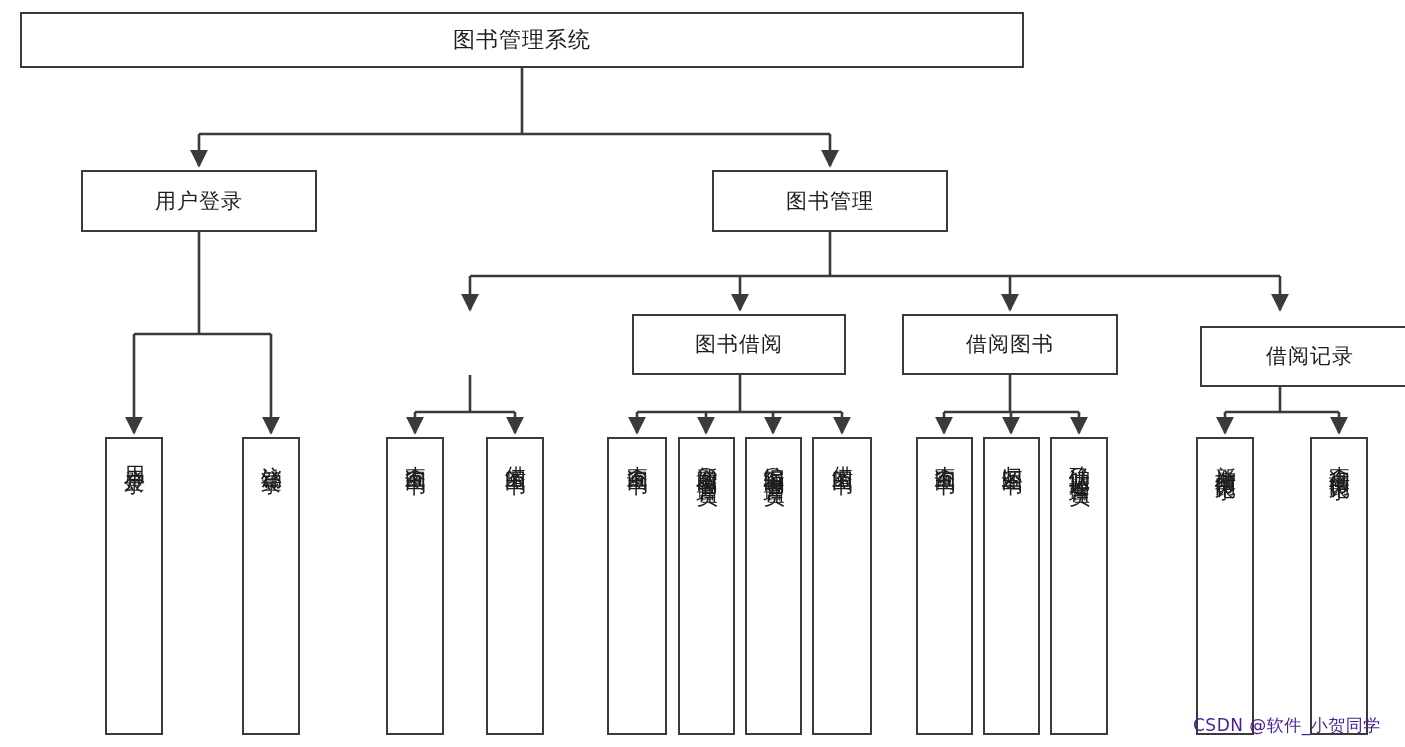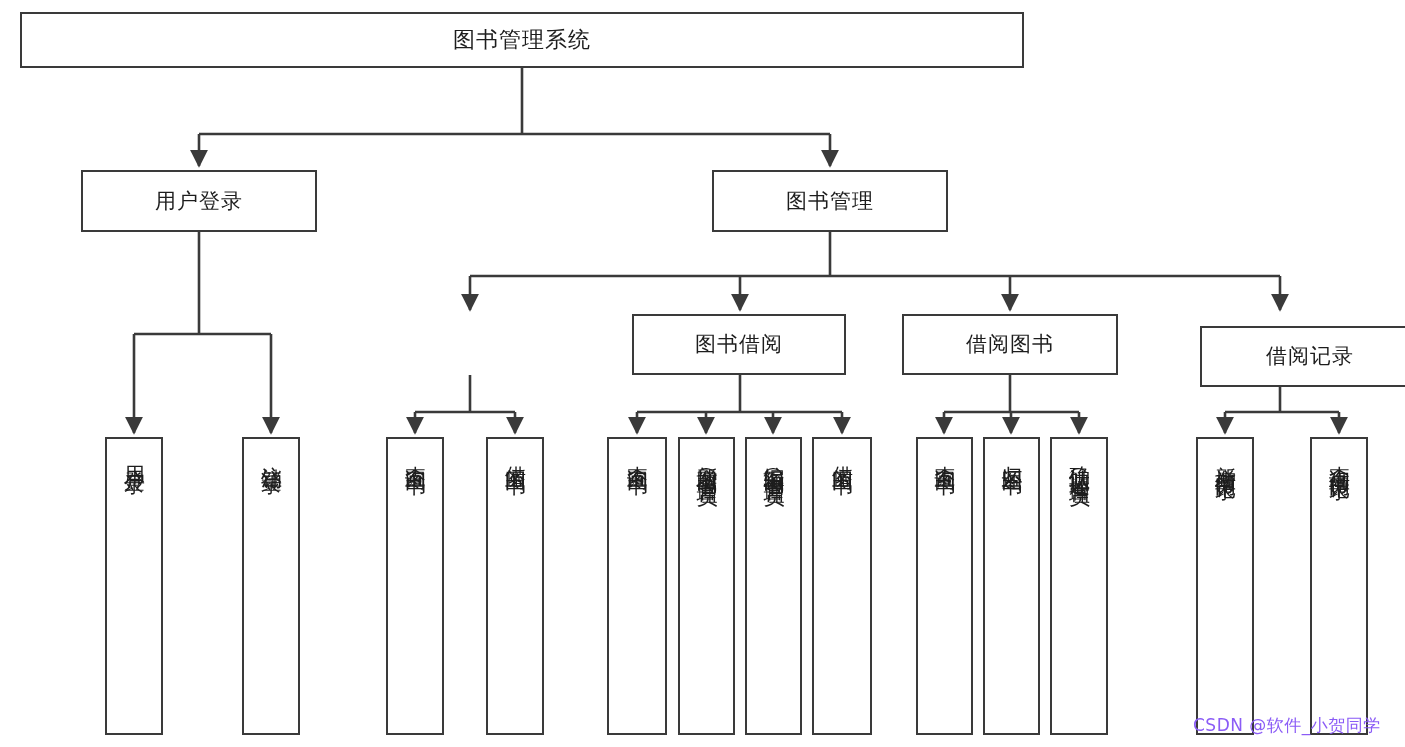--- a/index.html
+++ b/index.html
@@ -53,21 +53,21 @@
   .node.vert .label {
     writing-mode: vertical-rl;
     text-orientation: upright;
     font-size: 21px;
     letter-spacing: 3px;
     line-height: 1.2;
   }
   .node.root .label { font-size: 22px; }
   .watermark {
     position: absolute;
-    color: #8b5cf6;
+    color: #4c1d95;
     font-size: 17px;
     letter-spacing: 0.5px;
     white-space: nowrap;
     user-select: none;
   }
 </style>
 </head>
 <body>
 
 <div id="canvas">

